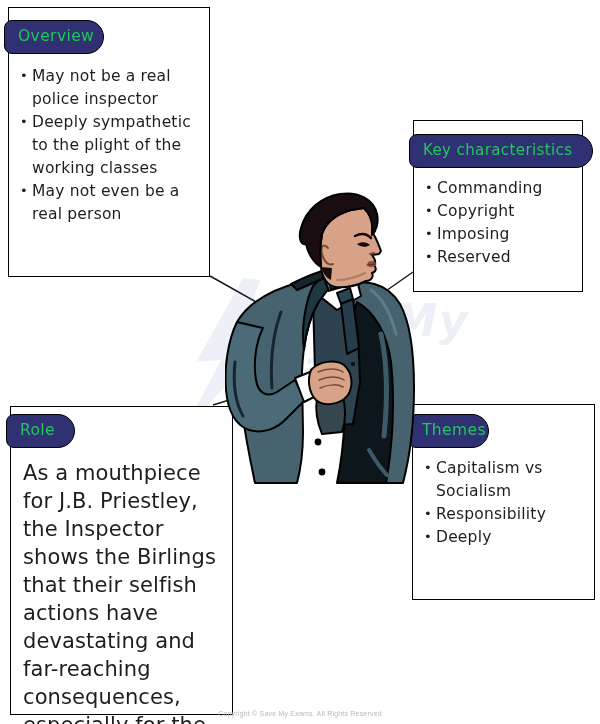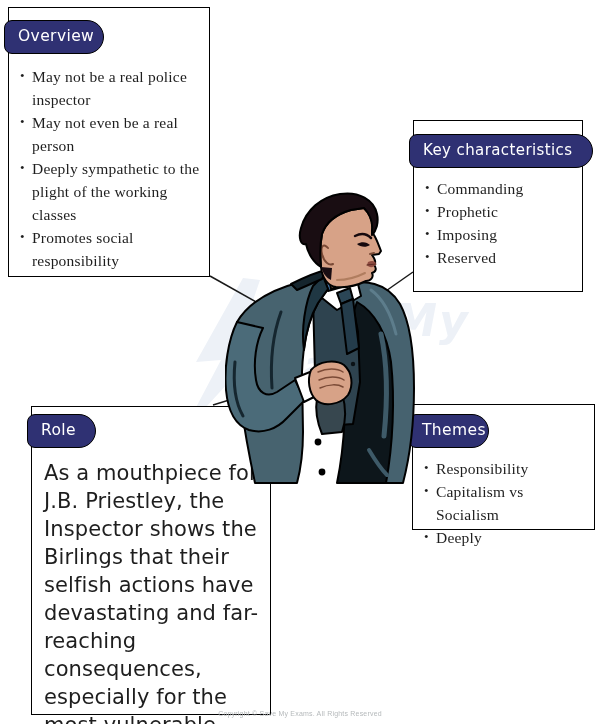--- a/index.html
+++ b/index.html
@@ -8,45 +8,45 @@
     overflow:hidden; font-family:"DejaVu Sans", sans-serif; color:#1e1e1e;
   }
   svg.layer { position:absolute; left:0; top:0; }
 
   .box {
     position:absolute; background:#ffffff; border:1.6px solid #000000;
     box-sizing:border-box;
   }
   .tab {
     position:absolute; left:-5px; height:34px; line-height:31px;
-    background:#2f3173; color:#ffffff; border:1.6px solid #000000;
+    background:#2f3173; color:#22c55e; border:1.6px solid #000000;
     border-radius:8px 17px 17px 8px; box-sizing:border-box;
     padding:0 12px 0 13px; font-size:15.5px; letter-spacing:0.4px;
     white-space:nowrap; overflow:hidden;
   }
   .box-content { position:absolute; left:10px; right:5px; }
   ul.bullets { list-style:none; margin:0; padding:0; font-size:15.5px;
     line-height:23px; letter-spacing:0.2px; }
-  ul.bullets li { position:relative; padding-left:13px;font-family:Liberation Serif, serif; }
+  ul.bullets li { position:relative; padding-left:13px; }
   ul.bullets li::before { content:"\2022"; position:absolute; left:1px; top:-1px; font-size:13px; }
   .para { font-size:21px; line-height:28px; letter-spacing:0.1px; margin:0; }
 
   #box-overview  { left:8px;   top:7px;   width:202px; height:270px; }
   #box-overview .tab { top:12px; width:100px; }
   #box-overview .box-content { top:57px; }
 
   #box-keychar   { left:413px; top:100px; width:170px; height:172px;margin-top:20px; }
   #box-keychar .tab { top:13px; width:184px; font-size:15px; }
   #box-keychar .box-content { top:56px; }
 
-  #box-role      { left:10px;  top:406px; width:240px; height:309px;margin-left:21px; }
+  #box-role      { left:10px;  top:406px; width:223px; height:309px; }
   #box-role .tab { top:7px; width:69px; }
   #box-role .box-content { top:52px; left:12px; right:7px; }
 
-  #box-themes    { left:412px; top:404px; width:183px; height:126px; }
+  #box-themes    { left:412px; top:404px; width:183px; height:196px; }
   #box-themes .tab { top:9px; width:81px; }
   #box-themes .box-content { top:52px; }
 
   .copyright {
     position:absolute; top:710px; left:50%; transform:translateX(-50%);
     font-family:"Liberation Sans", sans-serif; font-size:7px;
     letter-spacing:0.2px; color:#b5b9bb; white-space:nowrap;
   }
   .wm-text { font-family:"DejaVu Sans", sans-serif; font-weight:bold;
     font-style:italic; fill:#edf1f7; letter-spacing:2px; }
@@ -69,52 +69,51 @@
     <line x1="413" y1="272" x2="383" y2="293" stroke="#1a1a1a" stroke-width="1.5"></line>
     <line x1="213" y1="405" x2="262" y2="390" stroke="#1a1a1a" stroke-width="1.5"></line>
     <line x1="412" y1="403" x2="383" y2="386" stroke="#1a1a1a" stroke-width="1.5"></line>
   </svg>
 
   <div class="box" id="box-overview">
     <div class="tab">Overview</div>
     <div class="box-content">
       <ul class="bullets">
           <li>May not be a real police inspector</li>
+          <li>Deeply sympathetic to the plight of the working classes</li>
           <li>May not even be a real person</li>
-          <li>Deeply sympathetic to the plight of the working classes</li>
-          <li>Promotes social responsibility</li>
         </ul>
     </div>
   </div>
 
   <div class="box" id="box-keychar">
     <div class="tab">Key characteristics</div>
     <div class="box-content">
       <ul class="bullets">
           <li>Commanding</li>
-          <li>Prophetic</li>
+          <li>Copyright</li>
           <li>Imposing</li>
           <li>Reserved</li>
         </ul>
     </div>
   </div>
 
   <div class="box" id="box-role">
     <div class="tab">Role</div>
     <div class="box-content">
       <p class="para">As a mouthpiece for J.B. Priestley, the Inspector shows the Birlings that their selfish actions have devastating and far-reaching consequences, especially for the most vulnerable members of society</p>
     </div>
   </div>
 
   <div class="box" id="box-themes">
     <div class="tab">Themes</div>
     <div class="box-content">
       <ul class="bullets">
+          <li>Capitalism vs Socialism</li>
           <li>Responsibility</li>
-          <li>Capitalism vs Socialism</li>
           <li>Deeply</li>
         </ul>
     </div>
   </div>
 
   <svg style="position:absolute; left:225px; top:192px;" width="195" height="300" viewBox="0 0 195 300" aria-hidden="true">
     <g stroke="#000000" stroke-width="2" stroke-linejoin="round" stroke-linecap="round">
 
       <path d="M112,96 C140,84 163,92 175,112 C185,130 189,160 189,196 C189,232 185,264 178,291 L116,291 C122,240 122,180 116,140 Z" fill="#46626f"></path>
 

